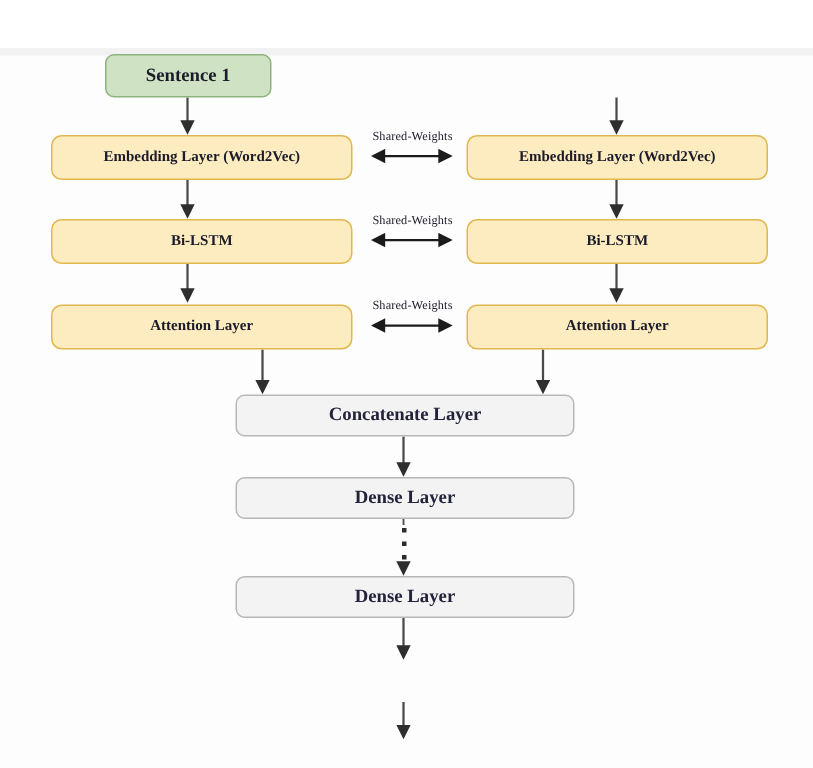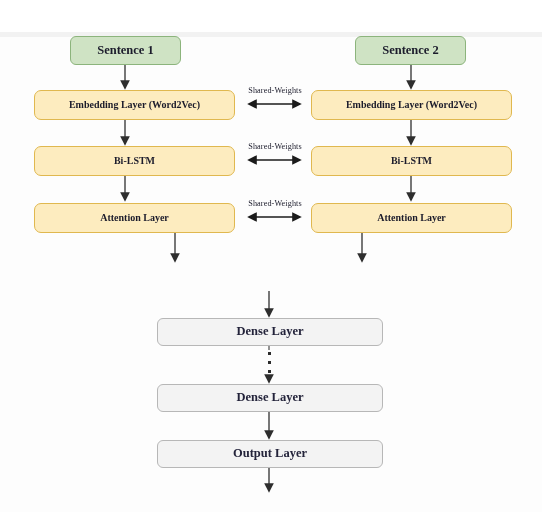--- a/index.html
+++ b/index.html
@@ -150,55 +150,52 @@
   </div>
 
   <div class="node yellow" style="left:34px; top:114px; width:201px; height:30px;">
     <span>Bi-LSTM</span>
   </div>
 
   <div class="node yellow" style="left:34px; top:171px; width:201px; height:30px;">
     <span>Attention Layer</span>
   </div>
 
-  <div class="node green" style="left:355px; top:4px; width:111px; height:29px;">
-    <span>Sentence 2</span>
-  </div>
 
   <div class="node yellow" style="left:311px; top:58px; width:201px; height:30px;">
     <span>Embedding Layer (Word2Vec)</span>
   </div>
 
   <div class="node yellow" style="left:311px; top:114px; width:201px; height:30px;">
     <span>Bi-LSTM</span>
   </div>
 
   <div class="node yellow" style="left:311px; top:171px; width:201px; height:30px;">
     <span>Attention Layer</span>
   </div>
 
   <div class="sw-label" style="left:237px; top:54px; width:76px;">Shared-Weights</div>
 
   <div class="sw-label" style="left:237px; top:110px; width:76px;">Shared-Weights</div>
 
   <div class="sw-label" style="left:237px; top:167px; width:76px;">Shared-Weights</div>
 
+  <div class="node grey" style="left:157px; top:231px; width:226px; height:28px;">
+    <span>Concatenate Layer</span>
+  </div>
 
   <div class="node grey" style="left:157px; top:286px; width:226px; height:28px;">
     <span>Dense Layer</span>
   </div>
 
   <div class="dots" style="left:267px; top:320px; width:5px; height:21px;">
     <span></span>
       <span></span>
       <span></span>
   </div>
 
   <div class="node grey" style="left:157px; top:352px; width:226px; height:28px;">
     <span>Dense Layer</span>
   </div>
 
-  <div class="node grey" style="left:157px; top:408px; width:226px; height:28px;">
-    <span>Output Layer</span>
-  </div>
 
 
 </div>
 
 </body></html>

